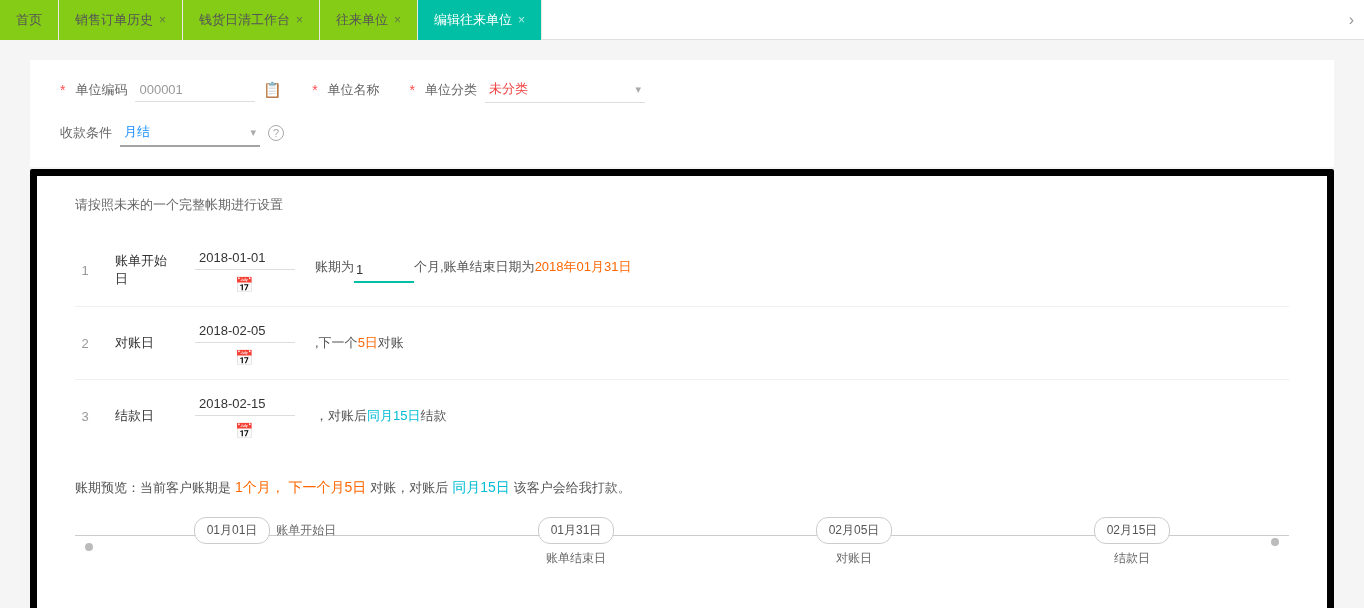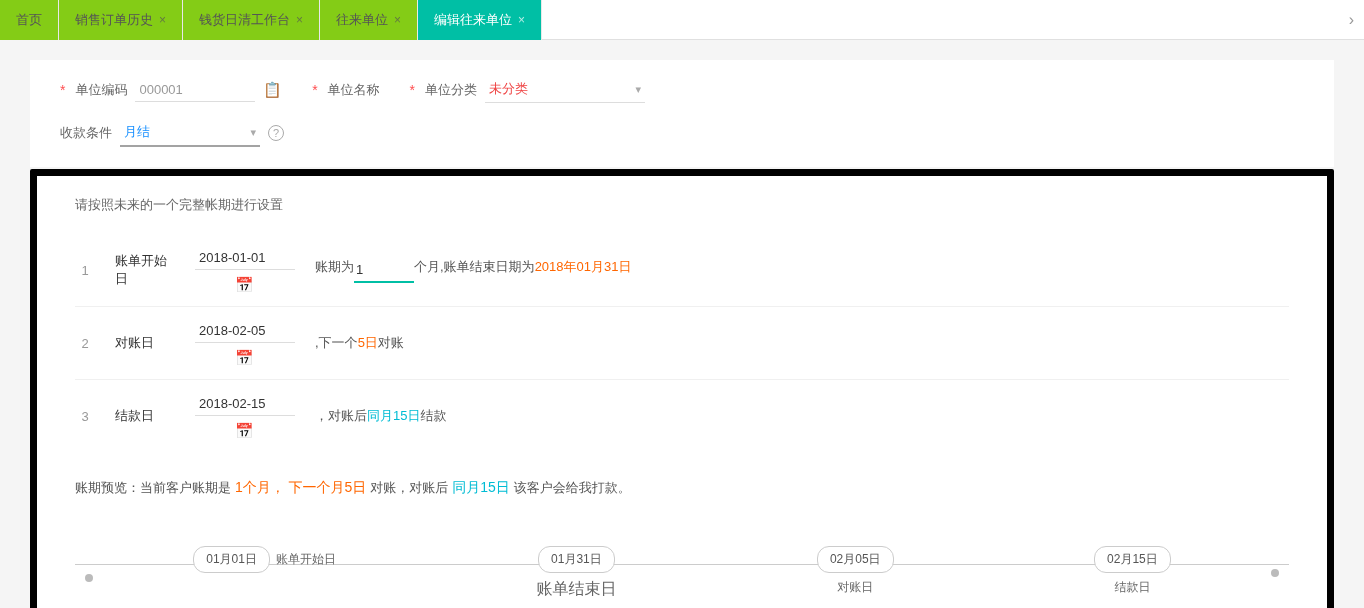--- a/index.html
+++ b/index.html
@@ -345,21 +345,21 @@
         </div>
         <div class="step-suffix">
           <span>，对账后</span>
           <span class="highlight-teal">同月15日</span>
           <span>结款</span>
         </div>
       </div>
 
     </div>
 
-    <div style="margin-top: 24px; margin-bottom: 37px;">
+    <div style="margin-top: 24px; margin-bottom: 8px;">
       <span class="preview-text">账期预览：当前客户账期是</span>
       <span class="highlight-orange">1个月，</span>
       <span class="highlight-orange">下一个月5日</span>
       <span class="preview-text">对账，对账后</span>
       <span class="highlight-teal">同月15日</span>
       <span class="preview-text">该客户会给我打款。</span>
     </div>
 
     <div style="display:flex; align-items:center; position:relative; padding: 20px 10px 30px 10px;">
 
@@ -369,21 +369,21 @@
 
       <div style="display:flex; flex:1; justify-content:space-around; align-items:flex-start; position:relative; z-index:2; margin-top:-10px;">
 
         <div style="display:flex;align-items:center;gap:6px;">
           <div style="background:#fff;border:1px solid #ccc;border-radius:12px;padding:4px 12px;font-size:12px;color:#555;white-space:nowrap;">01月01日</div>
           <span style="font-size:12px;color:#666;">账单开始日</span>
         </div>
 
         <div style="display:flex;flex-direction:column;align-items:center;gap:6px;">
           <div style="background:#fff;border:1px solid #ccc;border-radius:12px;padding:4px 12px;font-size:12px;color:#555;white-space:nowrap;">01月31日</div>
-          <span style="font-size:16px;color:#666;text-align:right;">账单结束日</span>
+          <span style="font-size:12px;color:#666;text-align:right;">账单结束日</span>
         </div>
 
         <div style="display:flex;flex-direction:column;align-items:center;gap:6px;">
           <div style="background:#fff;border:1px solid #ccc;border-radius:12px;padding:4px 12px;font-size:12px;color:#555;white-space:nowrap;">02月05日</div>
           <span style="font-size:12px;color:#666;">对账日</span>
         </div>
 
         <div style="display:flex;flex-direction:column;align-items:center;gap:6px;">
           <div style="background:#fff;border:1px solid #ccc;border-radius:12px;padding:4px 12px;font-size:12px;color:#555;white-space:nowrap;text-align:center;">02月15日</div>
           <span style="font-size:12px;color:#666;">结款日</span>

